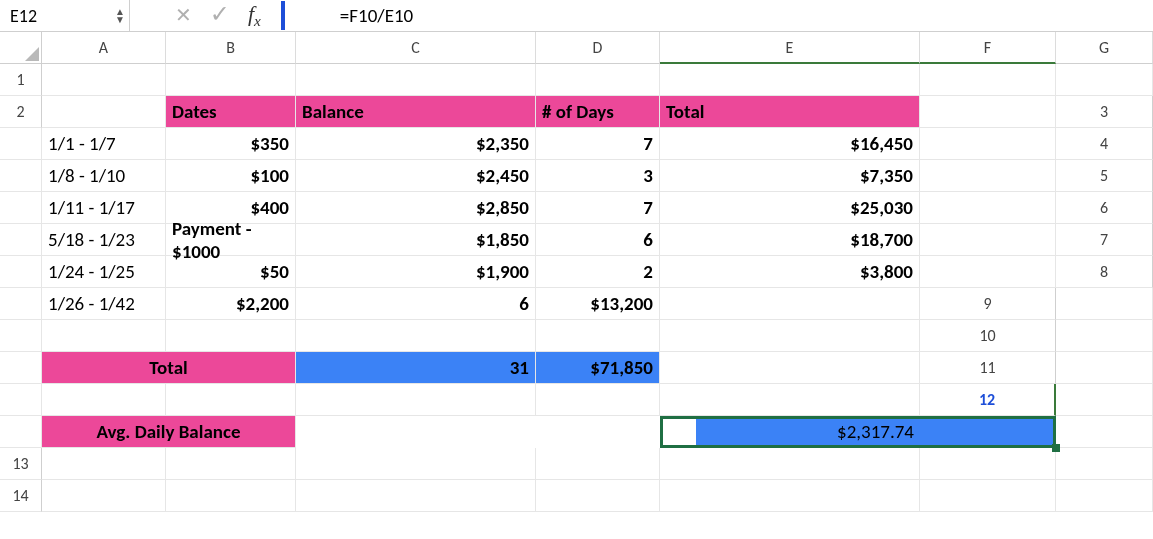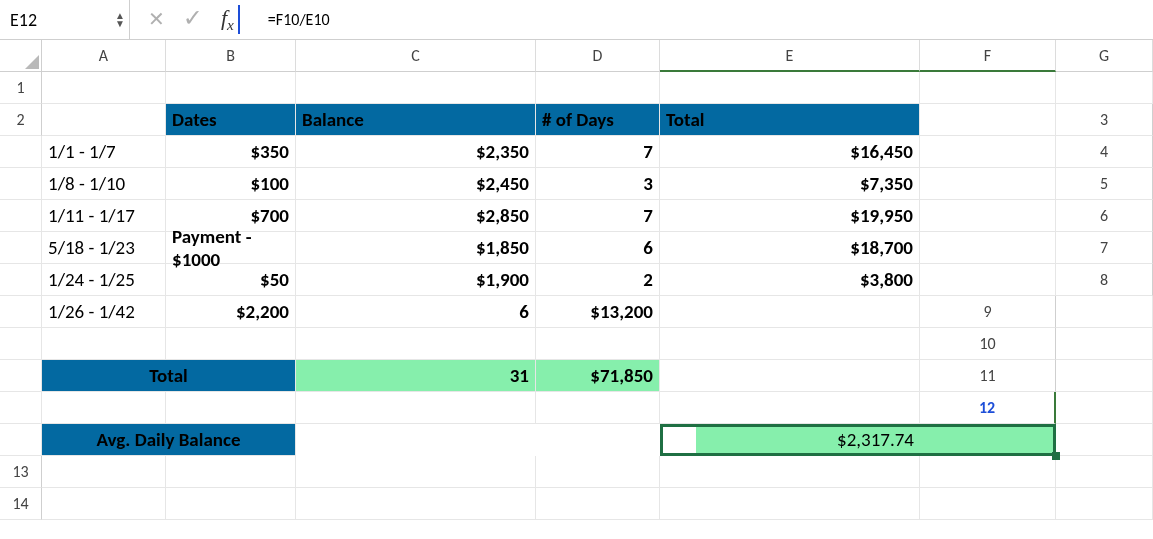--- a/index.html
+++ b/index.html
@@ -8,22 +8,23 @@
     font-size: 18px;
     background: #fff;
     color: #000;
     width: 1153px;
     height: 539px;
     overflow: hidden;
   }
   .formula-bar {
     display: flex;
     align-items: center;
-    height: 40px;
+    height: 32px;
     border-bottom: 1px solid #cfcfcf;
+    gap: 27px;
   }
   .namebox {
     width: 130px;
     display: flex;
     align-items: center;
     justify-content: space-between;
     padding: 0 4px 0 10px;
     font-size: 18px;
     border-right: 1px solid #cfcfcf;
     height: 100%;
@@ -45,29 +46,29 @@
     padding: 0 18px;
     color: #b0b0b0;
     font-size: 20px;
   }
   .fb-btn { cursor: default; }
   .fx {
     font-style: italic;
     font-family: 'Times New Roman', serif;
     font-size: 22px;
     color: #333;
-    padding-right: 4px;
-    border-right: 2px solid #1d4ed8;
+    padding-right: 20px;
+    border-right: 4px solid #1d4ed8;
     position: relative;
   }
   .fx sub { font-size: .7em; vertical-align: sub; }
   .formula-input {
     border: none;
     outline: none;
-    font-size: 16px;
+    font-size: 19px;
     padding: 0 10px;
     flex: 1;
     height: 100%;
     font-family: Calibri, Arial, sans-serif;
   }
 
   
   .sheet {
     display: grid;
     grid-template-columns: 42px 124px 130px 240px 124px 260px 136px 97px;
@@ -118,22 +119,22 @@
     display: flex;
     align-items: center;
     padding: 0 6px;
     font-size: 19px;
     color: #000;
   }
   .left { justify-content: flex-start; }
   .right { justify-content: flex-end; font-weight: bold; }
   .center { justify-content: center; }
   .bold { font-weight: bold; }
-  .hgreen { background: #0369a1; }
-  .hyellow { background: #86efac; }
+  .hgreen { background: #ec4899; }
+  .hyellow { background: #3b82f6; }
   .sel-wrap {
     grid-column: 6 / span 2;
     position: relative;
     display: flex;
   }
   .sel-wrap .cell { flex: 1; margin-left: 36px; }
   .sel-border {
     position: absolute;
     inset: 0;
     border: 3px solid #1f6f43;
@@ -211,24 +212,24 @@
   <div class="cell left">1/8 - 1/10</div>
   <div class="cell right">$100</div>
   <div class="cell right">$2,450</div>
   <div class="cell right">3</div>
   <div class="cell right">$7,350</div>
   <div class="cell"></div>
 
   <div class="rowhdr">5</div>
   <div class="cell"></div>
   <div class="cell left">1/11 - 1/17</div>
-  <div class="cell right">$700</div>
+  <div class="cell right">$400</div>
   <div class="cell right">$2,850</div>
   <div class="cell right">7</div>
-  <div class="cell right">$19,950</div>
+  <div class="cell right">$25,030</div>
   <div class="cell"></div>
 
   <div class="rowhdr">6</div>
   <div class="cell"></div>
   <div class="cell left">5/18 - 1/23</div>
   <div class="cell right">Payment - $1000</div>
   <div class="cell right">$1,850</div>
   <div class="cell right">6</div>
   <div class="cell right">$18,700</div>
   <div class="cell"></div>

